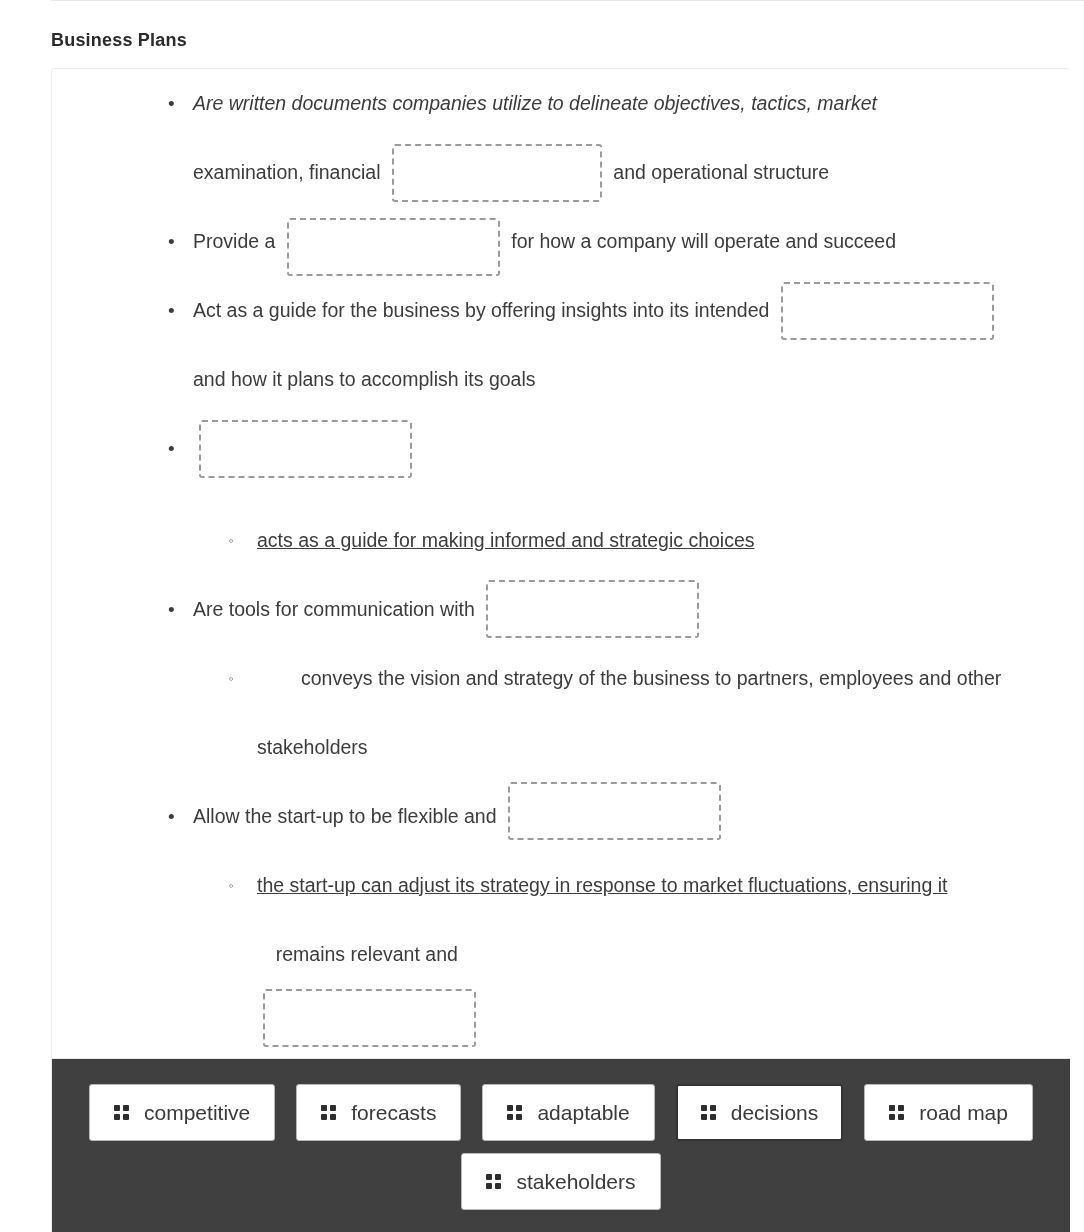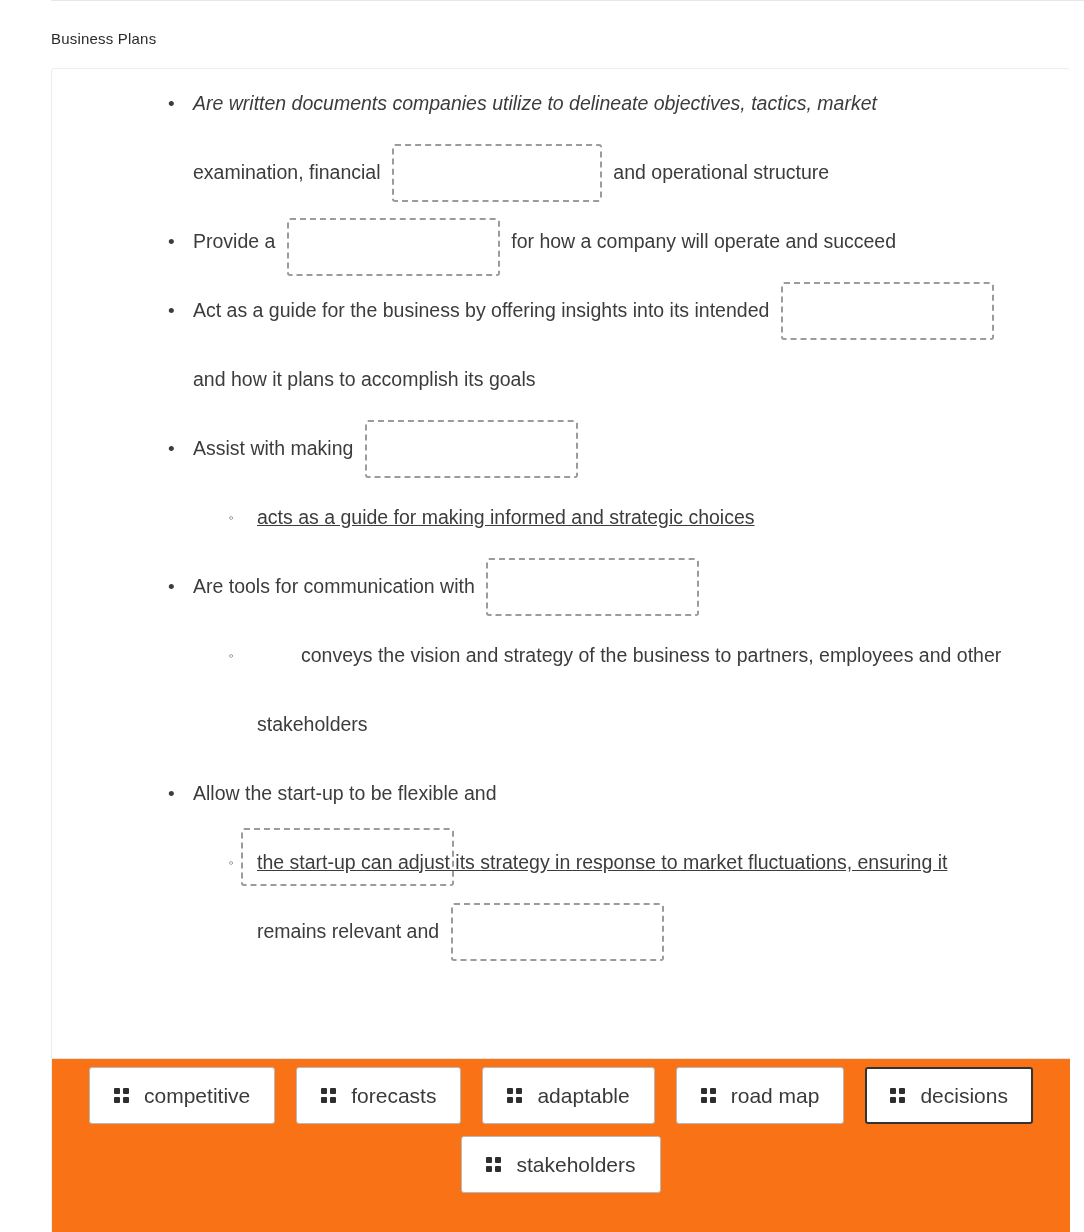--- a/index.html
+++ b/index.html
@@ -23,22 +23,22 @@
     top: 0px;
     width: 1033px;
     height: 1px;
     background: #e8e8e8;
   }
 
   .page-title {
     position: absolute;
     left: 51px;
     top: 30px;
-    font-size: 15px;
-    font-weight: normal;
+    font-size: 18px;
+    font-weight: bold;
     color: #2b2b2b;
     letter-spacing: 0.2px;
     white-space: nowrap;
   }
 
   
   .card {
     position: absolute;
     left: 51px;
     top: 68px;
@@ -62,24 +62,24 @@
     background: #ffffff;
   }
 
   
   .word-bank {
     position: absolute;
     left: 0;
     top: 989px;
     width: 100%;
     bottom: 0;
-    background: #f97316;
+    background: #404040;
     border-top: 1px solid #e6e6e6;
     box-sizing: border-box;
-    padding-top: 8px;
+    padding-top: 25px;
   }
 
   .bank-row {
     display: flex;
     justify-content: center;
     align-items: flex-start;
     gap: 21px;
     margin-bottom: 12px;
   }
 
@@ -189,44 +189,43 @@
             <span class="txt"> for how a company will operate and succeed</span>
           </span></div>
         <div class="li" style="position: relative; line-height: 69px;"><span class="marker">•</span><span style="display: inline-flex; align-items: center; height: 69px;">
             <span class="txt">Act as a guide for the business by offering insights into its intended </span>
             <span class="blank" style="width: 213px;"></span>
           </span></div>
         <div class="li" style="position: relative; line-height: 69px;"><span style="display: inline-flex; align-items: center; height: 69px;">
             <span class="txt">and how it plans to accomplish its goals</span>
           </span></div>
         <div class="li" style="position: relative; line-height: 69px;"><span class="marker">•</span><span style="display: inline-flex; align-items: center; height: 69px;">
-            <span class="txt">Assist with making </span>
             <span class="blank" style="width: 213px;"></span>
           </span></div>
         <div class="li sub" style="position: relative; line-height: 69px;"><span class="marker">◦</span><span style="display: inline-flex; align-items: center; height: 69px; text-decoration: underline;">
             <span class="txt">acts as a guide for making informed and strategic choices</span>
           </span></div>
         <div class="li" style="position: relative; line-height: 69px;"><span class="marker">•</span><span style="display: inline-flex; align-items: center; height: 69px;">
             <span class="txt">Are tools for communication with </span>
             <span class="blank" style="width: 213px;"></span>
           </span></div>
         <div class="li sub" style="position: relative; line-height: 69px;"><span class="marker">◦</span><span style="display: inline-flex; align-items: center; height: 69px; margin-left: 44px;">
             <span class="txt">conveys the vision and strategy of the business to partners, employees and other</span>
           </span></div>
         <div class="li sub" style="position: relative; line-height: 69px;"><span style="display: inline-flex; align-items: center; height: 69px;">
             <span class="txt">stakeholders</span>
           </span></div>
-        <div class="li" style="position: relative; line-height: 69px;"><span class="marker">•</span><span style="display: inline-flex; align-items: center; height: 69px; flex-direction: column;">
+        <div class="li" style="position: relative; line-height: 69px;"><span class="marker">•</span><span style="display: inline-flex; height: 69px;">
             <span class="txt">Allow the start-up to be flexible and </span>
             <span class="blank" style="width: 213px;"></span>
           </span></div>
         <div class="li sub" style="position: relative; line-height: 69px;"><span class="marker">◦</span><span style="display: inline-flex; align-items: center; height: 69px; text-decoration: underline;">
             <span class="txt">the start-up can adjust its strategy in response to market fluctuations, ensuring it</span>
           </span></div>
-        <div class="li sub" style="position: relative; line-height: 69px;"><span style="display: inline-flex; align-items: center; height: 69px;">
+        <div class="li sub" style="position: relative; line-height: 69px;"><span style="display: inline-flex; align-items: center; height: 69px; flex-direction: column;">
             <span class="txt">remains relevant and </span>
             <span class="blank" style="width: 213px;"></span>
           </span></div>
       </div>
   </div>
 
   <div class="word-bank">
     <div id="bank-root">
         <div class="bank-row">
           <div class="chip">
@@ -249,37 +248,37 @@
           </div>
           <div class="chip">
             <span class="grip">
               <i></i>
               <i></i>
               <i></i>
               <i></i>
             </span>
             <span>adaptable</span>
           </div>
+          <div class="chip selected">
+            <span class="grip">
+              <i></i>
+              <i></i>
+              <i></i>
+              <i></i>
+            </span>
+            <span>decisions</span>
+          </div>
           <div class="chip">
             <span class="grip">
               <i></i>
               <i></i>
               <i></i>
               <i></i>
             </span>
             <span>road map</span>
-          </div>
-          <div class="chip selected">
-            <span class="grip">
-              <i></i>
-              <i></i>
-              <i></i>
-              <i></i>
-            </span>
-            <span>decisions</span>
           </div>
         </div>
         <div class="bank-row">
           <div class="chip">
             <span class="grip">
               <i></i>
               <i></i>
               <i></i>
               <i></i>
             </span>

